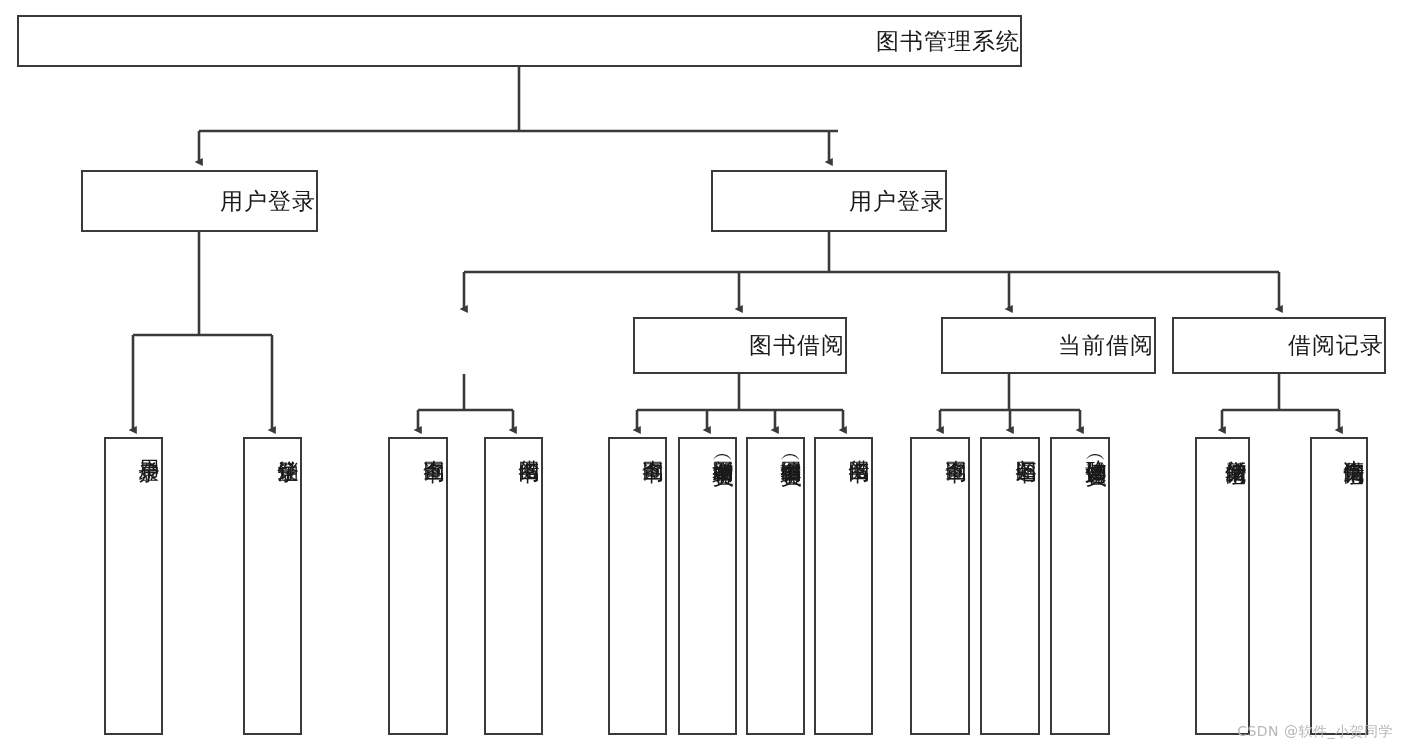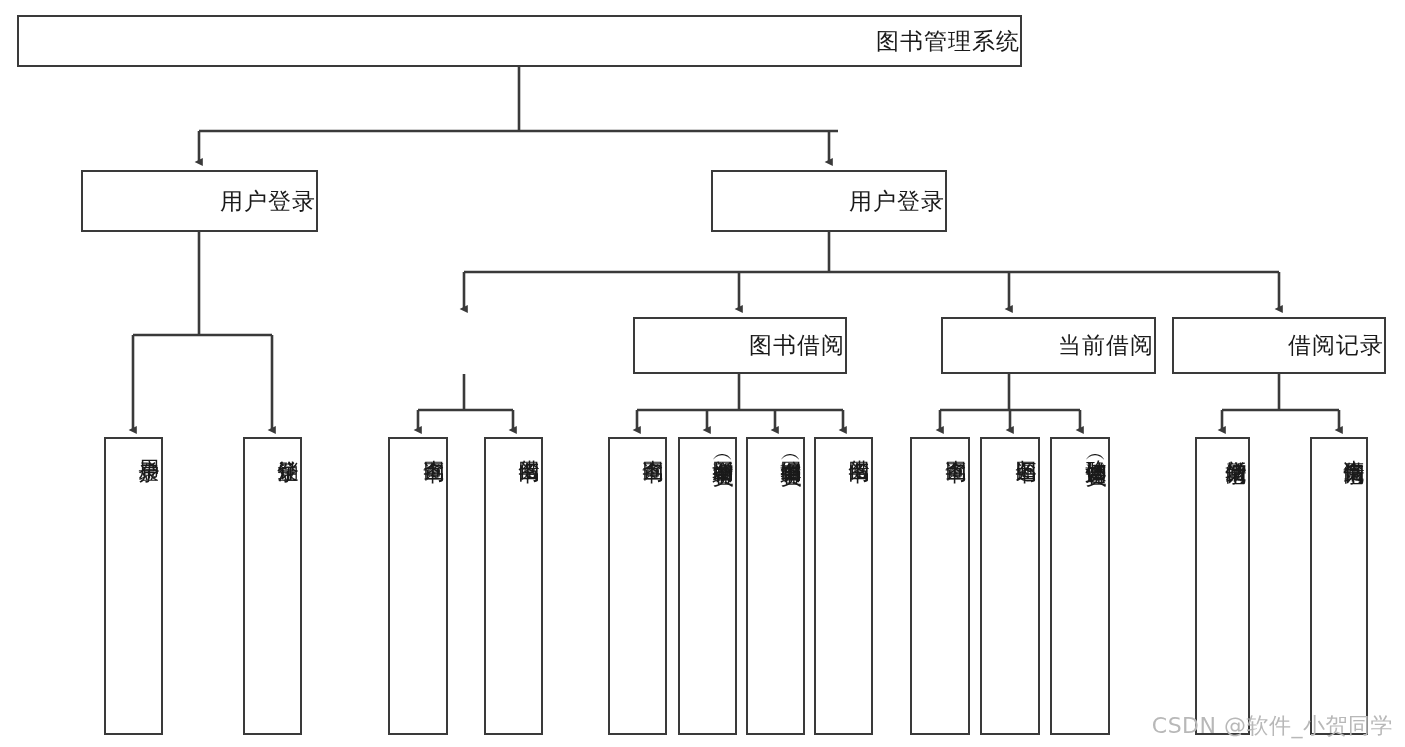--- a/index.html
+++ b/index.html
@@ -52,21 +52,21 @@
     display: block;
   }
   .leaf-pad-center {
     align-items: center;
     padding-top: 0;
   }
   .watermark {
     position: absolute;
     right: 12px;
     bottom: 6px;
-    font-size: 22px;
+    font-size: 14px;
     color: #b8b8b8;
     letter-spacing: 0.5px;
     white-space: nowrap;
     font-family: "DejaVu Sans", "Liberation Sans", sans-serif;
   }
 </style>
 </head>
 <body>
 
 <div id="canvas">

